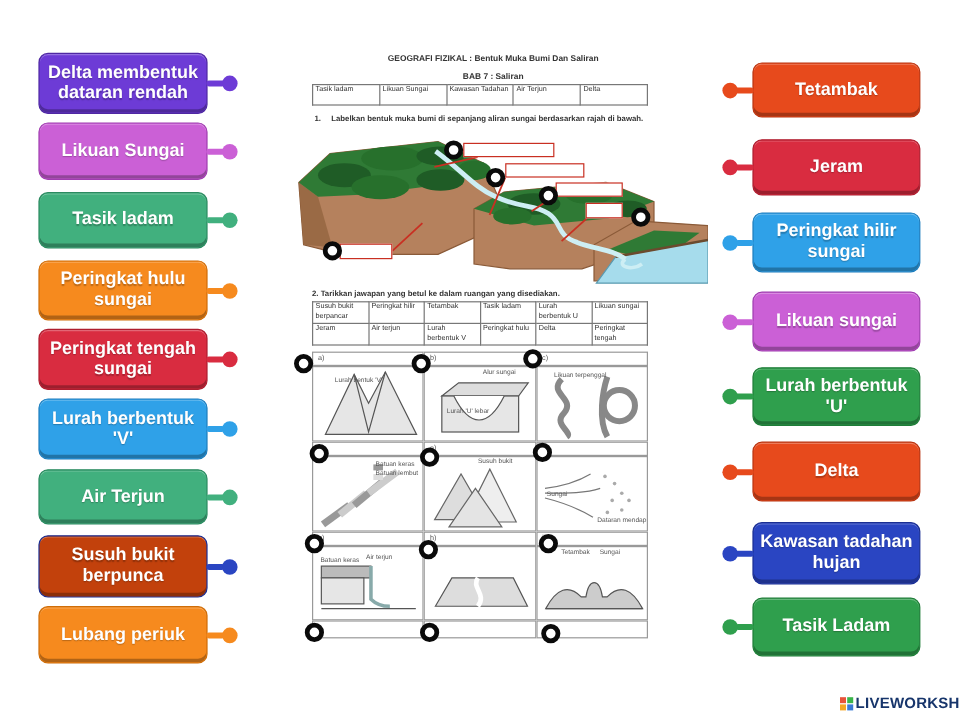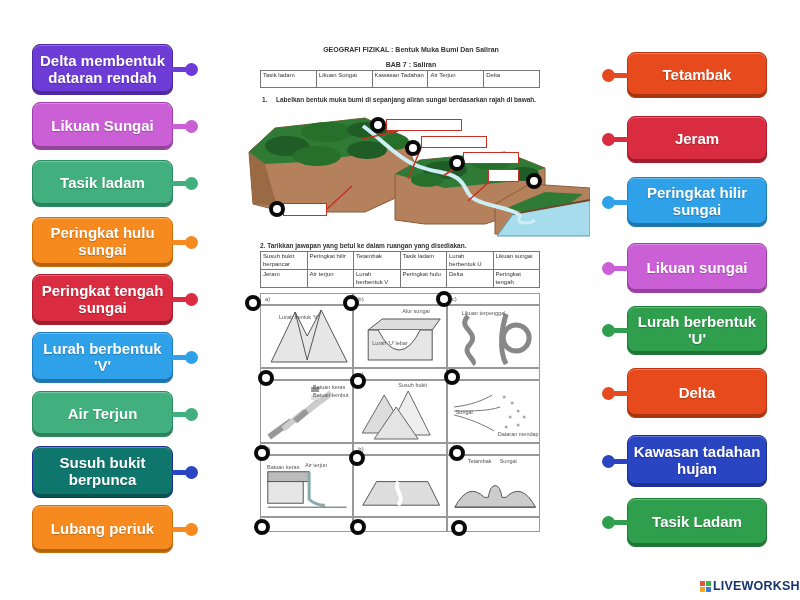--- a/index.html
+++ b/index.html
@@ -265,21 +265,21 @@
     </div>
 
   <div id="left-labels">
       <div class="label-btn" style="left: 32px; top: 44px; width: 141px; height: 51px; background: rgb(109, 59, 214); border: 1px solid rgb(79, 40, 163);">Delta membentuk dataran rendah<span class="stub" style="background: rgb(109, 59, 214); top: calc(50% - 2.5px); right: -15px; width: 15px;"></span><span class="knob" style="background: rgb(109, 59, 214); top: calc(50% - 6.5px); right: -26px;"></span></div>
       <div class="label-btn" style="left: 32px; top: 102px; width: 141px; height: 48px; background: rgb(203, 96, 214); border: 1px solid rgb(160, 61, 176);">Likuan Sungai<span class="stub" style="background: rgb(203, 96, 214); top: calc(50% - 2.5px); right: -15px; width: 15px;"></span><span class="knob" style="background: rgb(203, 96, 214); top: calc(50% - 6.5px); right: -26px;"></span></div>
       <div class="label-btn" style="left: 32px; top: 160px; width: 141px; height: 47px; background: rgb(65, 176, 126); border: 1px solid rgb(43, 138, 96);">Tasik ladam<span class="stub" style="background: rgb(65, 176, 126); top: calc(50% - 2.5px); right: -15px; width: 15px;"></span><span class="knob" style="background: rgb(65, 176, 126); top: calc(50% - 6.5px); right: -26px;"></span></div>
       <div class="label-btn" style="left: 32px; top: 217px; width: 141px; height: 50px; background: rgb(246, 138, 30); border: 1px solid rgb(207, 109, 8);">Peringkat hulu sungai<span class="stub" style="background: rgb(246, 138, 30); top: calc(50% - 2.5px); right: -15px; width: 15px;"></span><span class="knob" style="background: rgb(246, 138, 30); top: calc(50% - 6.5px); right: -26px;"></span></div>
       <div class="label-btn" style="left: 32px; top: 274px; width: 141px; height: 51px; background: rgb(217, 44, 64); border: 1px solid rgb(174, 29, 47);">Peringkat tengah sungai<span class="stub" style="background: rgb(217, 44, 64); top: calc(50% - 2.5px); right: -15px; width: 15px;"></span><span class="knob" style="background: rgb(217, 44, 64); top: calc(50% - 6.5px); right: -26px;"></span></div>
       <div class="label-btn" style="left: 32px; top: 332px; width: 141px; height: 51px; background: rgb(47, 161, 232); border: 1px solid rgb(29, 125, 189);">Lurah berbentuk 'V'<span class="stub" style="background: rgb(47, 161, 232); top: calc(50% - 2.5px); right: -15px; width: 15px;"></span><span class="knob" style="background: rgb(47, 161, 232); top: calc(50% - 6.5px); right: -26px;"></span></div>
       <div class="label-btn" style="left: 32px; top: 391px; width: 141px; height: 46px; background: rgb(65, 176, 126); border: 1px solid rgb(43, 138, 96);">Air Terjun<span class="stub" style="background: rgb(65, 176, 126); top: calc(50% - 2.5px); right: -15px; width: 15px;"></span><span class="knob" style="background: rgb(65, 176, 126); top: calc(50% - 6.5px); right: -26px;"></span></div>
-      <div class="label-btn" style="left: 32px; top: 446px; width: 141px; height: 52px; background: #0f766e; border: 1px solid rgb(26, 46, 147);">Susuh bukit berpunca<span class="stub" style="background: rgb(42, 69, 194); top: calc(50% - 2.5px); right: -15px; width: 15px;"></span><span class="knob" style="background: rgb(42, 69, 194); top: calc(50% - 6.5px); right: -26px;"></span></div>
+      <div class="label-btn" style="left: 32px; top: 446px; width: 141px; height: 52px; background: #c2410c; border: 1px solid rgb(26, 46, 147);">Susuh bukit berpunca<span class="stub" style="background: rgb(42, 69, 194); top: calc(50% - 2.5px); right: -15px; width: 15px;"></span><span class="knob" style="background: rgb(42, 69, 194); top: calc(50% - 6.5px); right: -26px;"></span></div>
       <div class="label-btn" style="left: 32px; top: 505px; width: 141px; height: 48px; background: rgb(246, 138, 30); border: 1px solid rgb(207, 109, 8); text-align: center;">Lubang periuk<span class="stub" style="background: rgb(246, 138, 30); top: calc(50% - 2.5px); right: -15px; width: 15px;"></span><span class="knob" style="background: rgb(246, 138, 30); top: calc(50% - 6.5px); right: -26px;"></span></div>
     </div>
   <div id="right-labels">
       <div class="label-btn" style="left: 627px; top: 52px; width: 140px; height: 46px; background: rgb(231, 74, 28); border: 1px solid rgb(185, 52, 16);">Tetambak<span class="stub" style="background: rgb(231, 74, 28); top: calc(50% - 2.5px); left: -15px; width: 15px;"></span><span class="knob" style="background: rgb(231, 74, 28); top: calc(50% - 6.5px); left: -26px;"></span></div>
       <div class="label-btn" style="left: 627px; top: 116px; width: 140px; height: 47px; background: rgb(217, 44, 64); border: 1px solid rgb(174, 29, 47);">Jeram<span class="stub" style="background: rgb(217, 44, 64); top: calc(50% - 2.5px); left: -15px; width: 15px;"></span><span class="knob" style="background: rgb(217, 44, 64); top: calc(50% - 6.5px); left: -26px;"></span></div>
       <div class="label-btn" style="left: 627px; top: 177px; width: 140px; height: 50px; background: rgb(47, 161, 232); border: 1px solid rgb(29, 125, 189);">Peringkat hilir sungai<span class="stub" style="background: rgb(47, 161, 232); top: calc(50% - 2.5px); left: -15px; width: 15px;"></span><span class="knob" style="background: rgb(47, 161, 232); top: calc(50% - 6.5px); left: -26px;"></span></div>
       <div class="label-btn" style="left: 627px; top: 243px; width: 140px; height: 50px; background: rgb(203, 96, 214); border: 1px solid rgb(160, 61, 176);">Likuan sungai<span class="stub" style="background: rgb(203, 96, 214); top: calc(50% - 2.5px); left: -15px; width: 15px;"></span><span class="knob" style="background: rgb(203, 96, 214); top: calc(50% - 6.5px); left: -26px;"></span></div>
       <div class="label-btn" style="left: 627px; top: 306px; width: 140px; height: 49px; background: rgb(47, 159, 77); border: 1px solid rgb(31, 125, 56);">Lurah berbentuk 'U'<span class="stub" style="background: rgb(47, 159, 77); top: calc(50% - 2.5px); left: -15px; width: 15px;"></span><span class="knob" style="background: rgb(47, 159, 77); top: calc(50% - 6.5px); left: -26px;"></span></div>
       <div class="label-btn" style="left: 627px; top: 368px; width: 140px; height: 50px; background: rgb(231, 74, 28); border: 1px solid rgb(185, 52, 16);">Delta<span class="stub" style="background: rgb(231, 74, 28); top: calc(50% - 2.5px); left: -15px; width: 15px;"></span><span class="knob" style="background: rgb(231, 74, 28); top: calc(50% - 6.5px); left: -26px;"></span></div>
       <div class="label-btn" style="left: 627px; top: 435px; width: 140px; height: 52px; background: rgb(42, 69, 194); border: 1px solid rgb(26, 46, 147);">Kawasan tadahan hujan<span class="stub" style="background: rgb(42, 69, 194); top: calc(50% - 2.5px); left: -15px; width: 15px;"></span><span class="knob" style="background: rgb(42, 69, 194); top: calc(50% - 6.5px); left: -26px;"></span></div>

